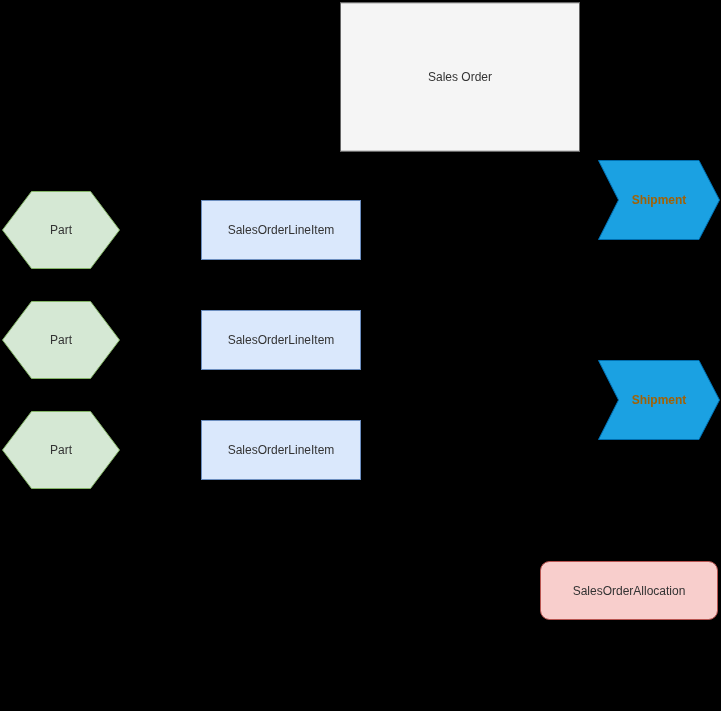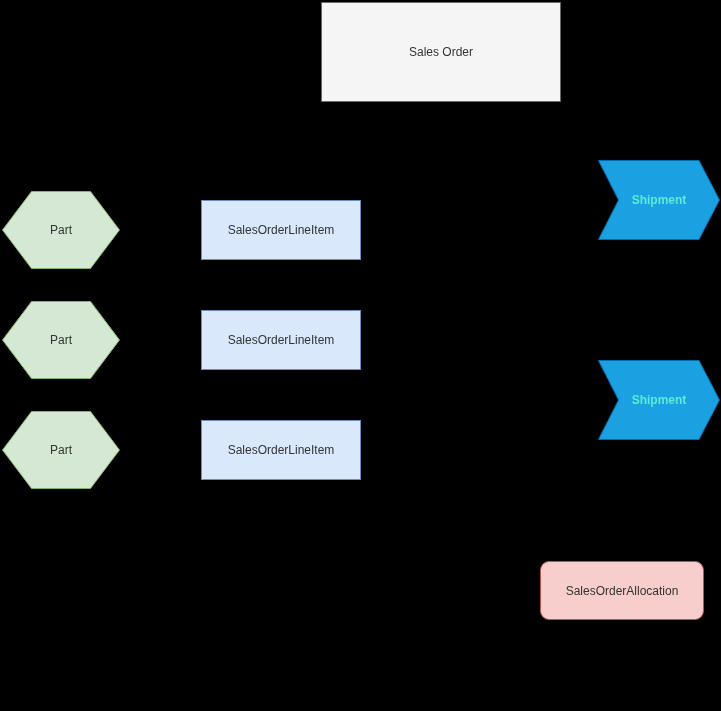--- a/index.html
+++ b/index.html
@@ -37,30 +37,30 @@
     display: flex;
     align-items: center;
     justify-content: center;
     text-align: center;
     font-size: 12px;
     color: #333333;
     pointer-events: none;
     white-space: nowrap;
   }
   .label-on-blue {
-    color: #5eead4;
+    color: #a16207;
     font-weight: bold;
   }
 </style>
 </head>
 <body>
 
 <div class="canvas">
 
-  <div class="node" style="left:321px; top:2px; width:240px; height:100px;">
+  <div class="node" style="left:340px; top:2px; width:240px; height:150px;">
     <svg viewBox="0 0 240 118" preserveAspectRatio="none">
       <rect x="0.5" y="0.5" width="239" height="117" stroke-width="1" fill="#f5f5f5" stroke="#666666"></rect>
     </svg>
     <div class="label">Sales Order</div>
   </div>
 
   <div class="node" style="left:2px; top:191px; width:118px; height:78px;">
     <svg viewBox="0 0 118 78" preserveAspectRatio="none">
       <polygon points="29.5,0.5 88.5,0.5 117.5,39 88.5,77.5 29.5,77.5 0.5,39" stroke-width="1" fill="#d5e8d4" stroke="#82b366"></polygon>
     </svg>
@@ -109,21 +109,21 @@
     <div class="label label-on-blue">Shipment</div>
   </div>
 
   <div class="node" style="left:598px; top:360px; width:122px; height:80px;">
     <svg viewBox="0 0 122 80" preserveAspectRatio="none">
       <polygon points="0.5,0.5 101,0.5 121.5,40 101,79.5 0.5,79.5 20.5,40" stroke-width="1" fill="#1ba1e2" stroke="#006eaf"></polygon>
     </svg>
     <div class="label label-on-blue">Shipment</div>
   </div>
 
-  <div class="node" style="left:540px; top:561px; width:164px; height:59px;">
+  <div class="node" style="left:540px; top:561px; width:178px; height:59px;">
     <svg viewBox="0 0 178 59" preserveAspectRatio="none">
       <rect x="0.5" y="0.5" width="177" height="58" rx="9" ry="9" stroke-width="1" fill="#f8cecc" stroke="#b85450"></rect>
     </svg>
     <div class="label">SalesOrderAllocation</div>
   </div>
 
 
 </div>
 
 </body></html>

